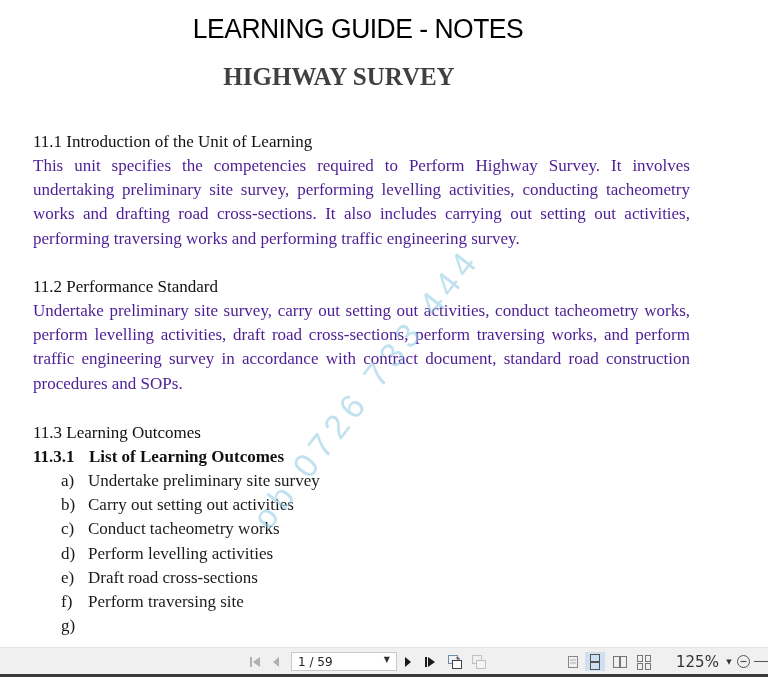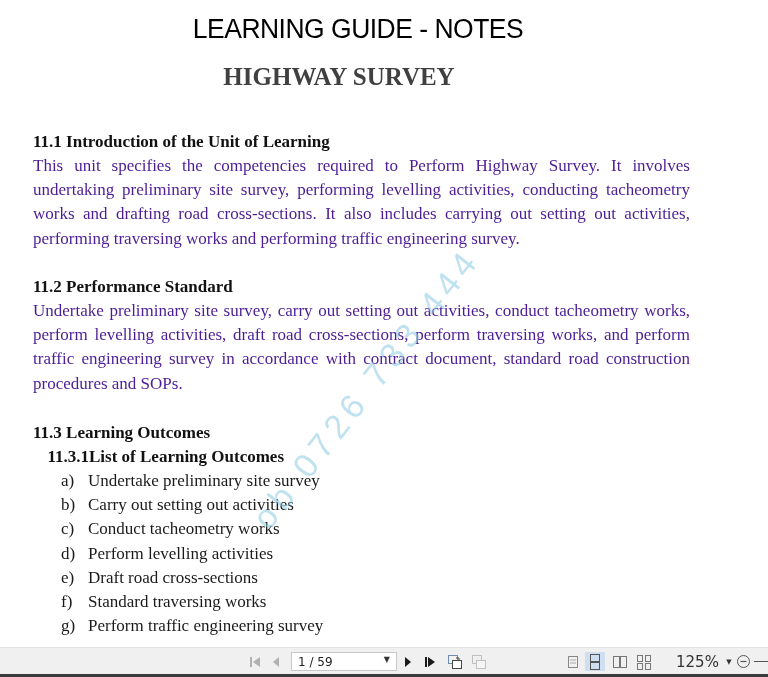--- a/index.html
+++ b/index.html
@@ -12,31 +12,31 @@
     position: absolute; left: 0; top: 14px; width: 716px; text-align: center;
     font-family: "Liberation Sans", sans-serif; font-size: 27px; font-weight: normal;
     letter-spacing: -0.5px; color: #000; transform: scaleX(0.98);
   }
   .doc-title {
     position: absolute; left: 0; top: 63px; width: 678px; text-align: center;
     font-family: "Liberation Serif", serif; font-size: 25px; font-weight: bold; color: #404040;
   }
 
   .section { position: absolute; left: 33px; width: 657px; }
-  .heading { font-weight: bold; font-size: 17px; line-height: 24px; color: #111; }
+  .heading { font-weight: normal; font-size: 17px; line-height: 24px; color: #111; }
   .para {
     font-size: 17px; line-height: 24.2px; text-align: justify; text-align-last: left; color: #4c1d95;
   }
 
   #sec1 { top: 130px; }
   #sec2 { top: 275px; }
   #sec3 { top: 421px; }
 
   .subheading { font-weight: bold; font-size: 17px; line-height: 24px; }
-  .subheading .num { display: inline-block; width: 56px; text-align: right; }
+  .subheading .num { display: inline-block; width: 56px; }
 
   .outcomes { list-style: none; margin-left: 28px; }
   .outcomes li { font-size: 17px; line-height: 24.2px; color: #1a1a1a; display: flex; }
   .outcomes li .marker { display: inline-block; width: 27px; }
 
   .watermark {
     position: absolute; left: 260px; top: 505px;
     font-family: "Liberation Sans", sans-serif; font-size: 34px; letter-spacing: 6px;
     color: rgba(140, 200, 225, 0.55); transform: rotate(-52deg); transform-origin: left center;
     white-space: nowrap; pointer-events: none;
@@ -100,25 +100,24 @@
       <li>
           <span class="marker">d)</span>
           <span>Perform levelling activities</span>
         </li>
       <li>
           <span class="marker">e)</span>
           <span>Draft road cross-sections</span>
         </li>
       <li>
           <span class="marker">f)</span>
-          <span>Standard traversing works</span>
+          <span>Perform traversing site</span>
         </li>
       <li>
           <span class="marker">g)</span>
-          <span>Perform traffic engineering survey</span>
         </li>
     </ul>
   </div>
 
   <div class="watermark">ob 0726 733 444</div>
 </div>
 
 <div class="toolbar">
   <div class="tb" style="left:246px;width:18px;">
     <svg width="14" height="12" viewBox="0 0 14 12">

